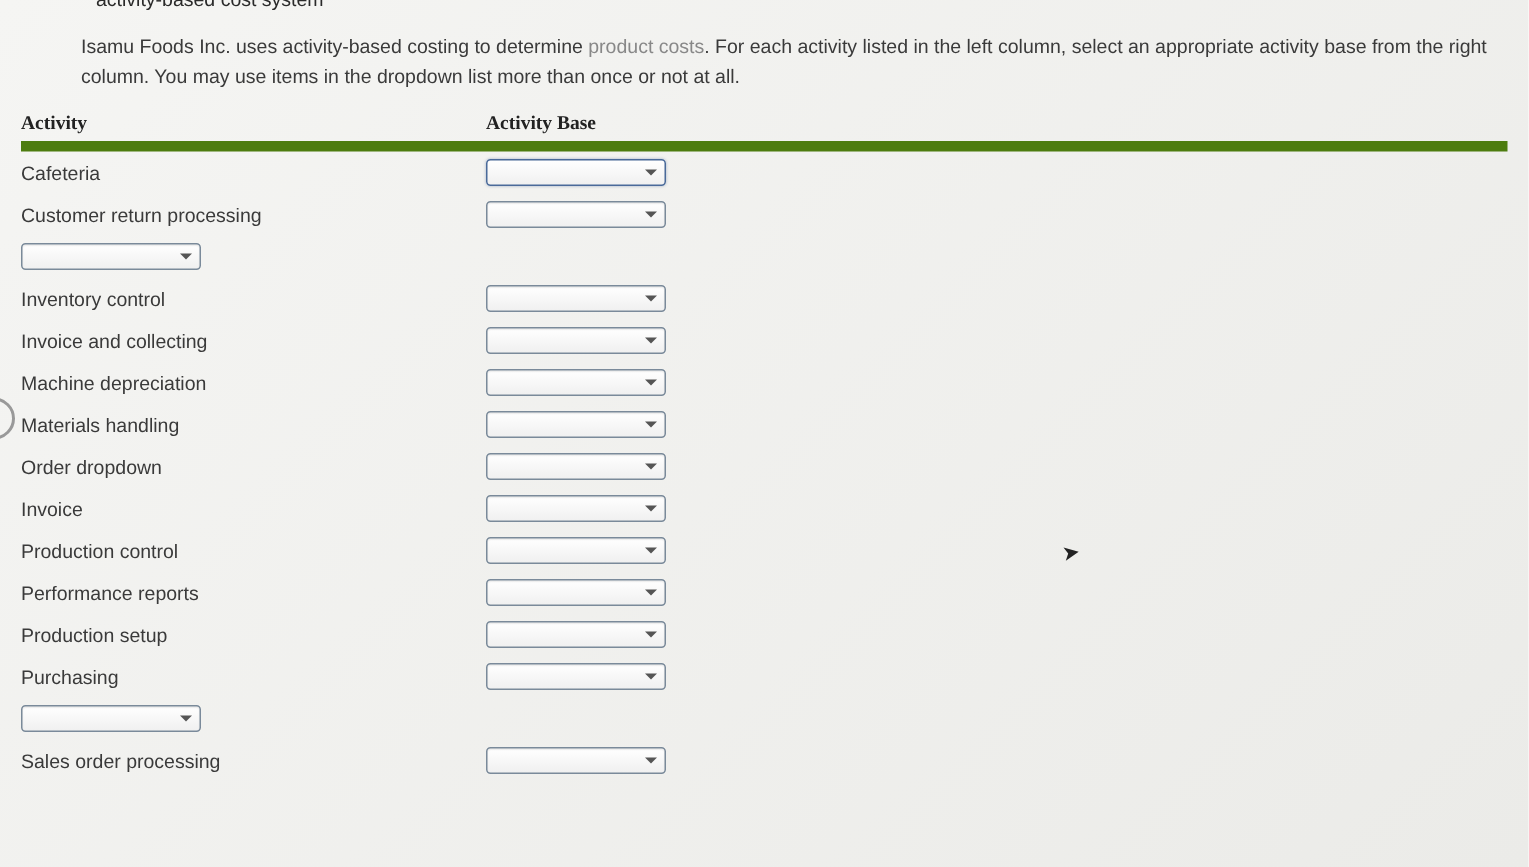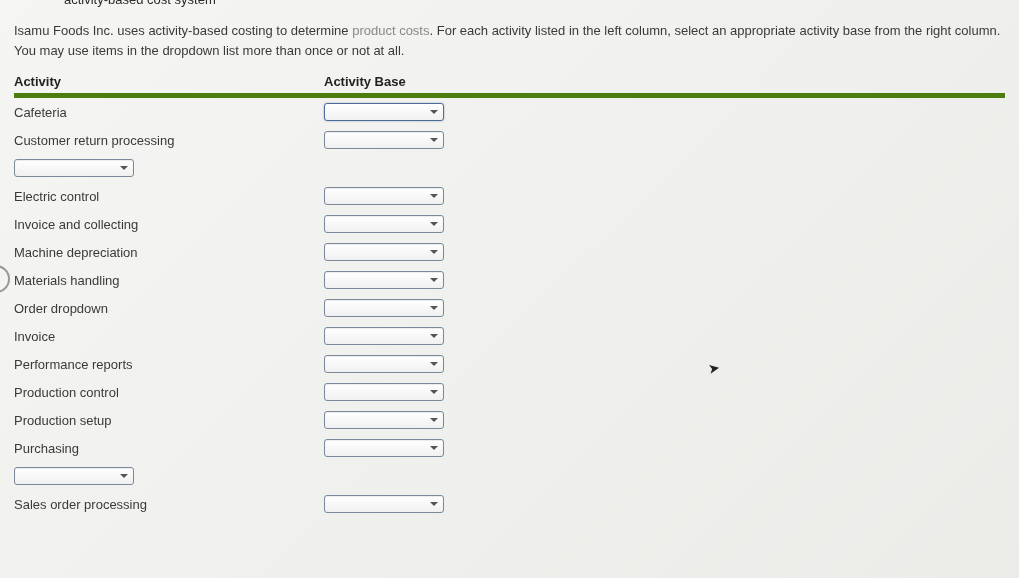--- a/index.html
+++ b/index.html
@@ -23,31 +23,33 @@
       font-size: 13px;
       padding-top: 0;
       margin-top: -8px;
       margin-left: 50px;
     }
     .instructions {
       margin-top: 14px;
       line-height: 1.5;
       color: #3a3a3a;
       font-size: 13px;
+      margin-left: 40px;
     }
     .product-costs {
       color: #888;
     }
     .table-container {
       margin-top: 14px;
     }
     .header-row {
       display: flex;
-      border-bottom: 5px solid #4d7c0f;
+      border-bottom: 7px solid #4d7c0f;
       padding-bottom: 4px;
+      font-family: Liberation Serif, serif;
     }
     .col-activity {
       width: 310px;
       font-weight: bold;
       font-size: 13px;
       color: #222;
     }
     .col-base {
       width: 200px;
       font-weight: bold;
@@ -140,21 +142,21 @@
   </div>
 
 
   <div class="data-row">
     <div class="dropdown">
         <div class="dropdown-arrow"></div>
       </div>
   </div>
 
   <div class="data-row">
-    <div class="activity-label">Electric control</div>
+    <div class="activity-label">Inventory control</div>
     <div class="dropdown">
         <div class="dropdown-arrow"></div>
       </div>
   </div>
 
   <div class="data-row">
     <div class="activity-label">Invoice and collecting</div>
     <div class="dropdown">
         <div class="dropdown-arrow"></div>
       </div>
@@ -182,28 +184,28 @@
   </div>
 
   <div class="data-row">
     <div class="activity-label">Invoice</div>
     <div class="dropdown">
         <div class="dropdown-arrow"></div>
       </div>
   </div>
 
   <div class="data-row">
+    <div class="activity-label">Production control</div>
+    <div class="dropdown">
+        <div class="dropdown-arrow"></div>
+      </div>
+  </div>
+
+  <div class="data-row">
     <div class="activity-label">Performance reports</div>
-    <div class="dropdown">
-        <div class="dropdown-arrow"></div>
-      </div>
-  </div>
-
-  <div class="data-row">
-    <div class="activity-label">Production control</div>
     <div class="dropdown">
         <div class="dropdown-arrow"></div>
       </div>
   </div>
 
   <div class="data-row">
     <div class="activity-label">Production setup</div>
     <div class="dropdown">
         <div class="dropdown-arrow"></div>
       </div>

